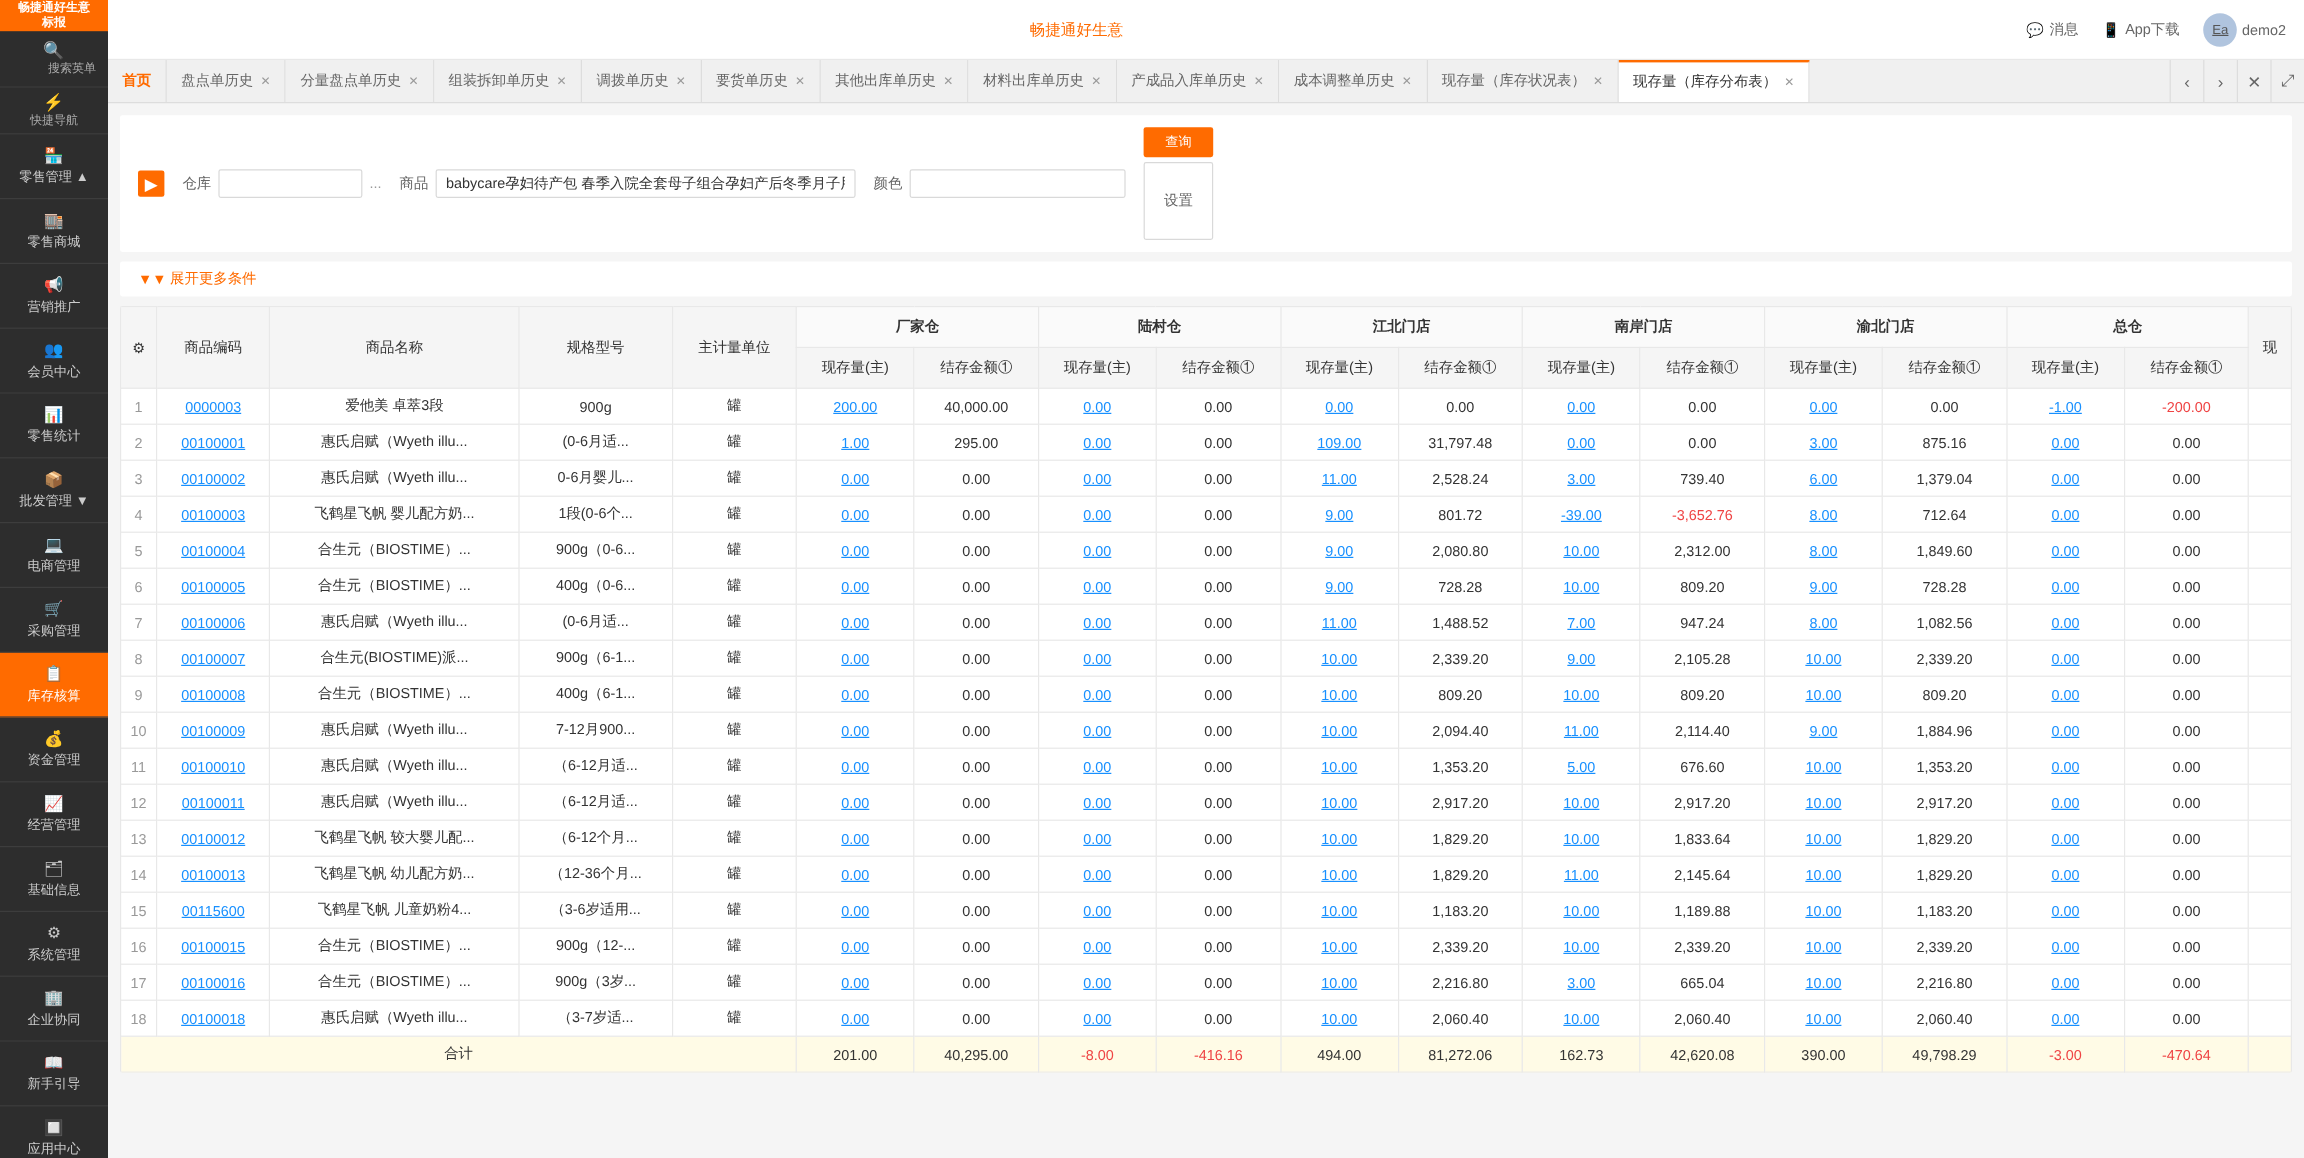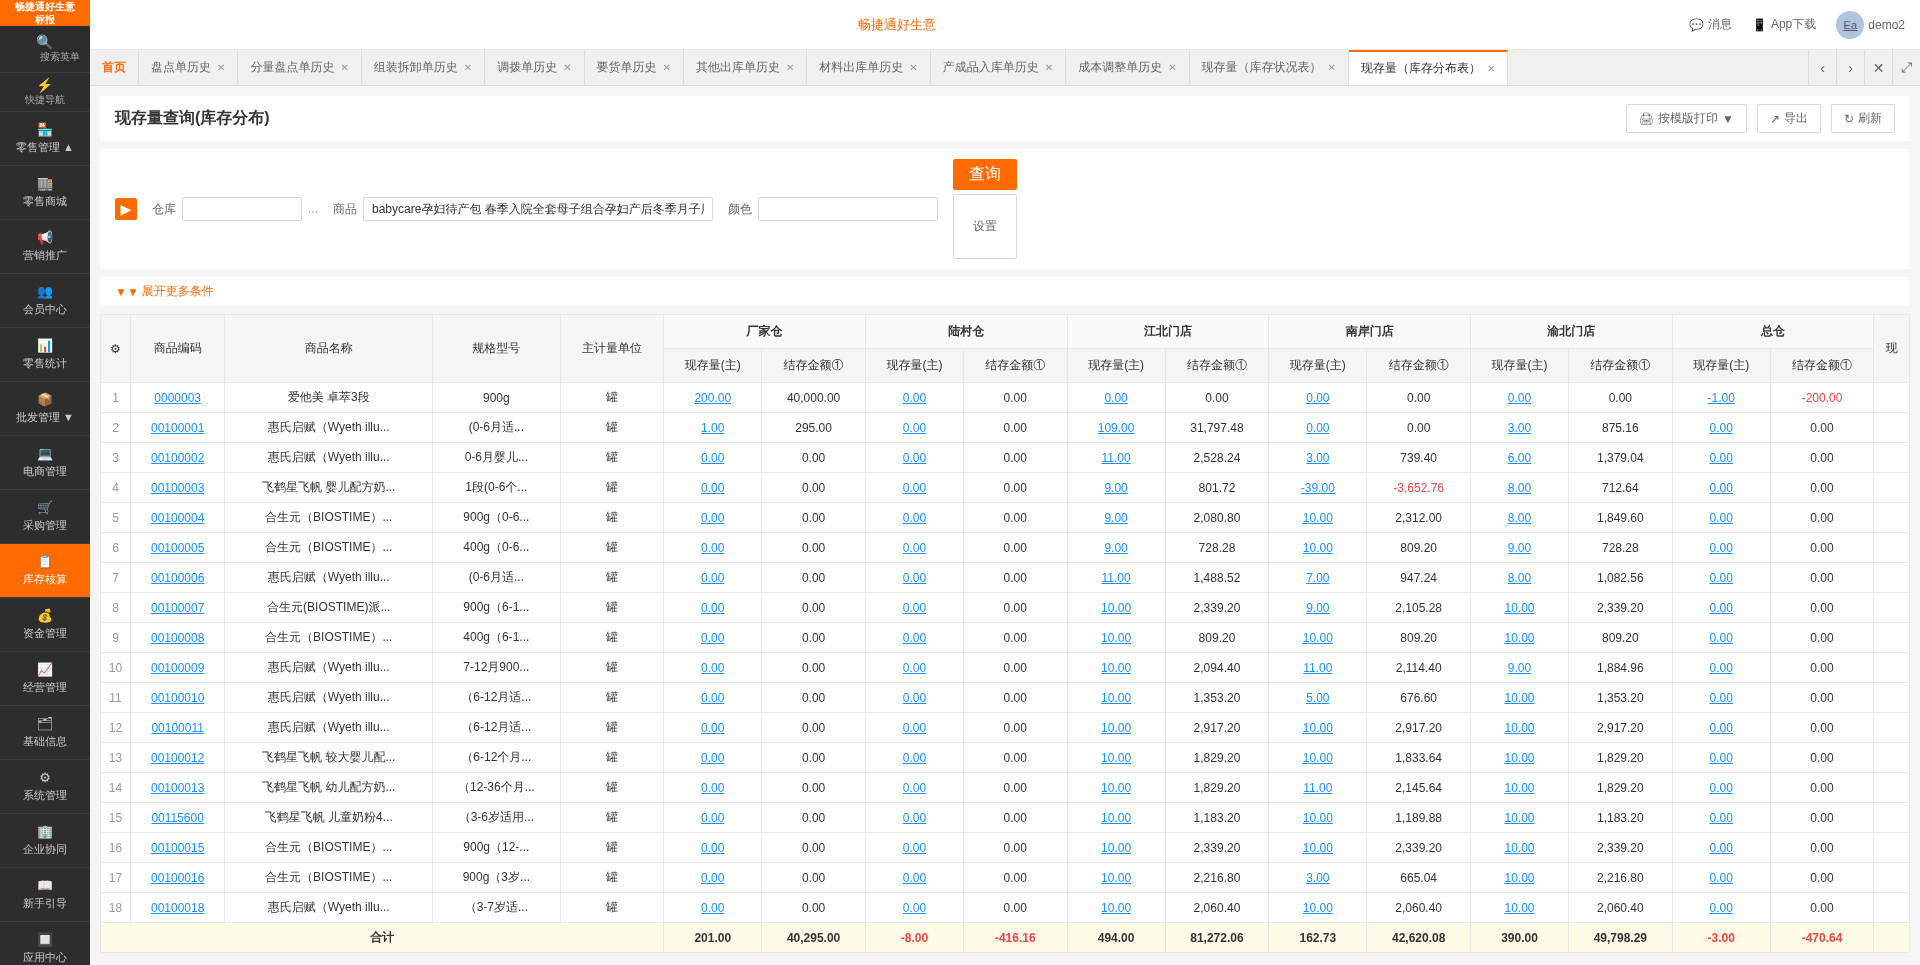--- a/index.html
+++ b/index.html
@@ -183,21 +183,21 @@
       width: 180px;
     }
     .filter-dots { color: #999; }
     .search-btn {
       background: #ff6b00;
       color: white;
       border: none;
       padding: 5px 16px;
       border-radius: 2px;
       cursor: pointer;
-      font-size: 16px;
+      font-size: 11px;
     }
     .settings-btn {
       background: #fff;
       color: #666;
       border: 1px solid #d9d9d9;
       padding: 23px 16px;
       border-radius: 2px;
       cursor: pointer;
       font-size: 12px;
     }
@@ -221,21 +221,21 @@
       border: 1px solid #e8e8e8;
       font-weight: normal;
       white-space: nowrap;
       color: #333;
     }
     thead th.group-header {
       background: #fafafa;
       font-weight: bold;
     }
     tbody tr { background: #fff; }
-    tbody tr.summary-row { background: #fffbe6; font-weight: bold; }
+    tbody tr.summary-row { background: #fffbe6; font-weight: normal; }
     tbody td {
       padding: 6px 6px;
       text-align: center;
       border: 1px solid #e8e8e8;
       white-space: nowrap;
       color: #333;
     }
     tbody td.negative { color: #ef4444; }
     tbody td.text-link { color: #1890ff; text-decoration: underline; cursor: pointer; }
     .row-num { color: #999; }
@@ -372,38 +372,20 @@
   <div class="tab-nav-btns">
     <div class="tab-nav-btn">‹</div>
     <div class="tab-nav-btn">›</div>
     <div class="tab-nav-btn">✕</div>
     <div class="tab-nav-btn">⤢</div>
   </div>
 </div>
 
 <div class="main-content">
 
-  <div class="page-header">
-    <div class="page-title">现存量查询(库存分布)</div>
-    <div class="page-actions">
-      <button class="btn-action">
-        <span>🖨</span>
-        <span>按模版打印</span>
-        <span>▼</span>
-      </button>
-      <button class="btn-action">
-        <span>↗</span>
-        <span>导出</span>
-      </button>
-      <button class="btn-action">
-        <span>↻</span>
-        <span>刷新</span>
-      </button>
-    </div>
-  </div>
 
   <div class="filter-bar">
     <button class="filter-expand-btn">▶</button>
     <div class="filter-item">
       <span class="filter-label">仓库</span>
       <input class="filter-input" value="" style="">
       <span class="filter-dots">...</span>
     </div>
     <div class="filter-item">
       <span class="filter-label">商品</span>

